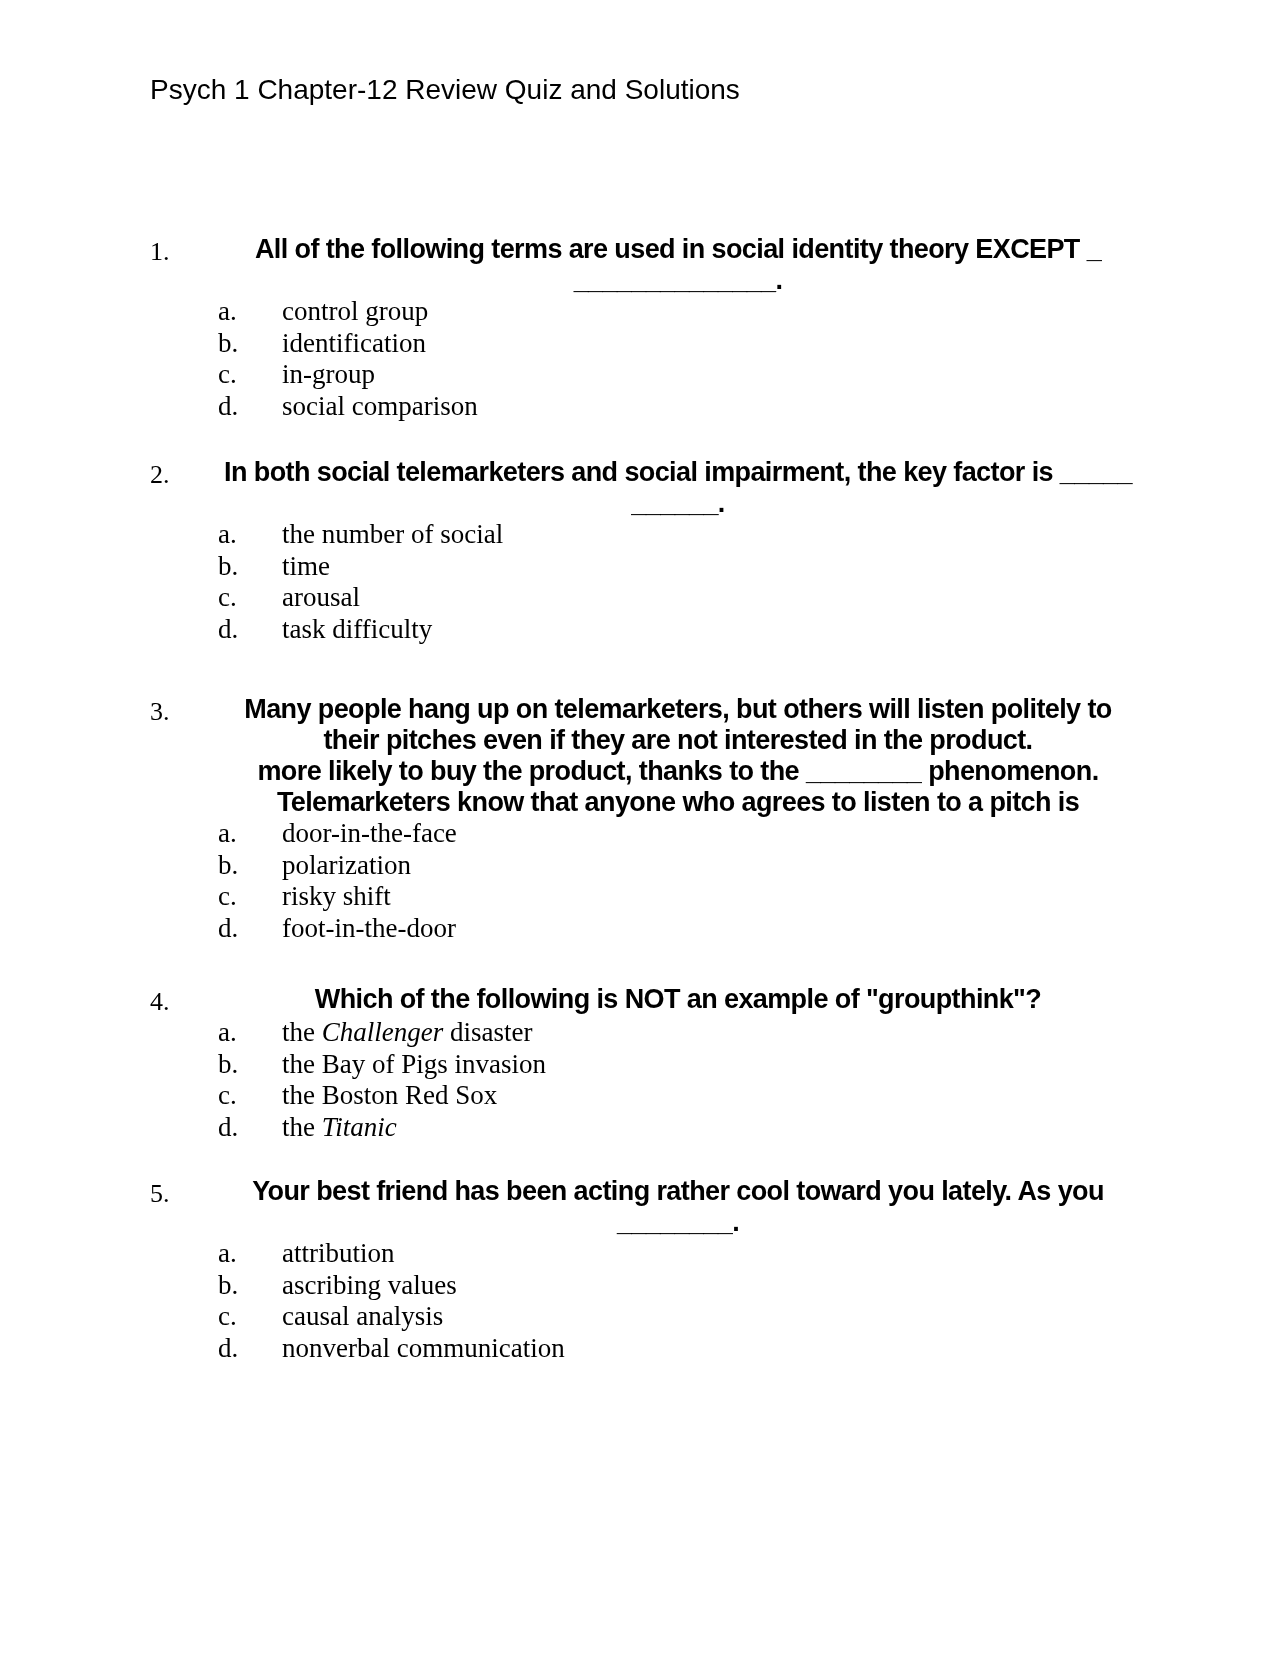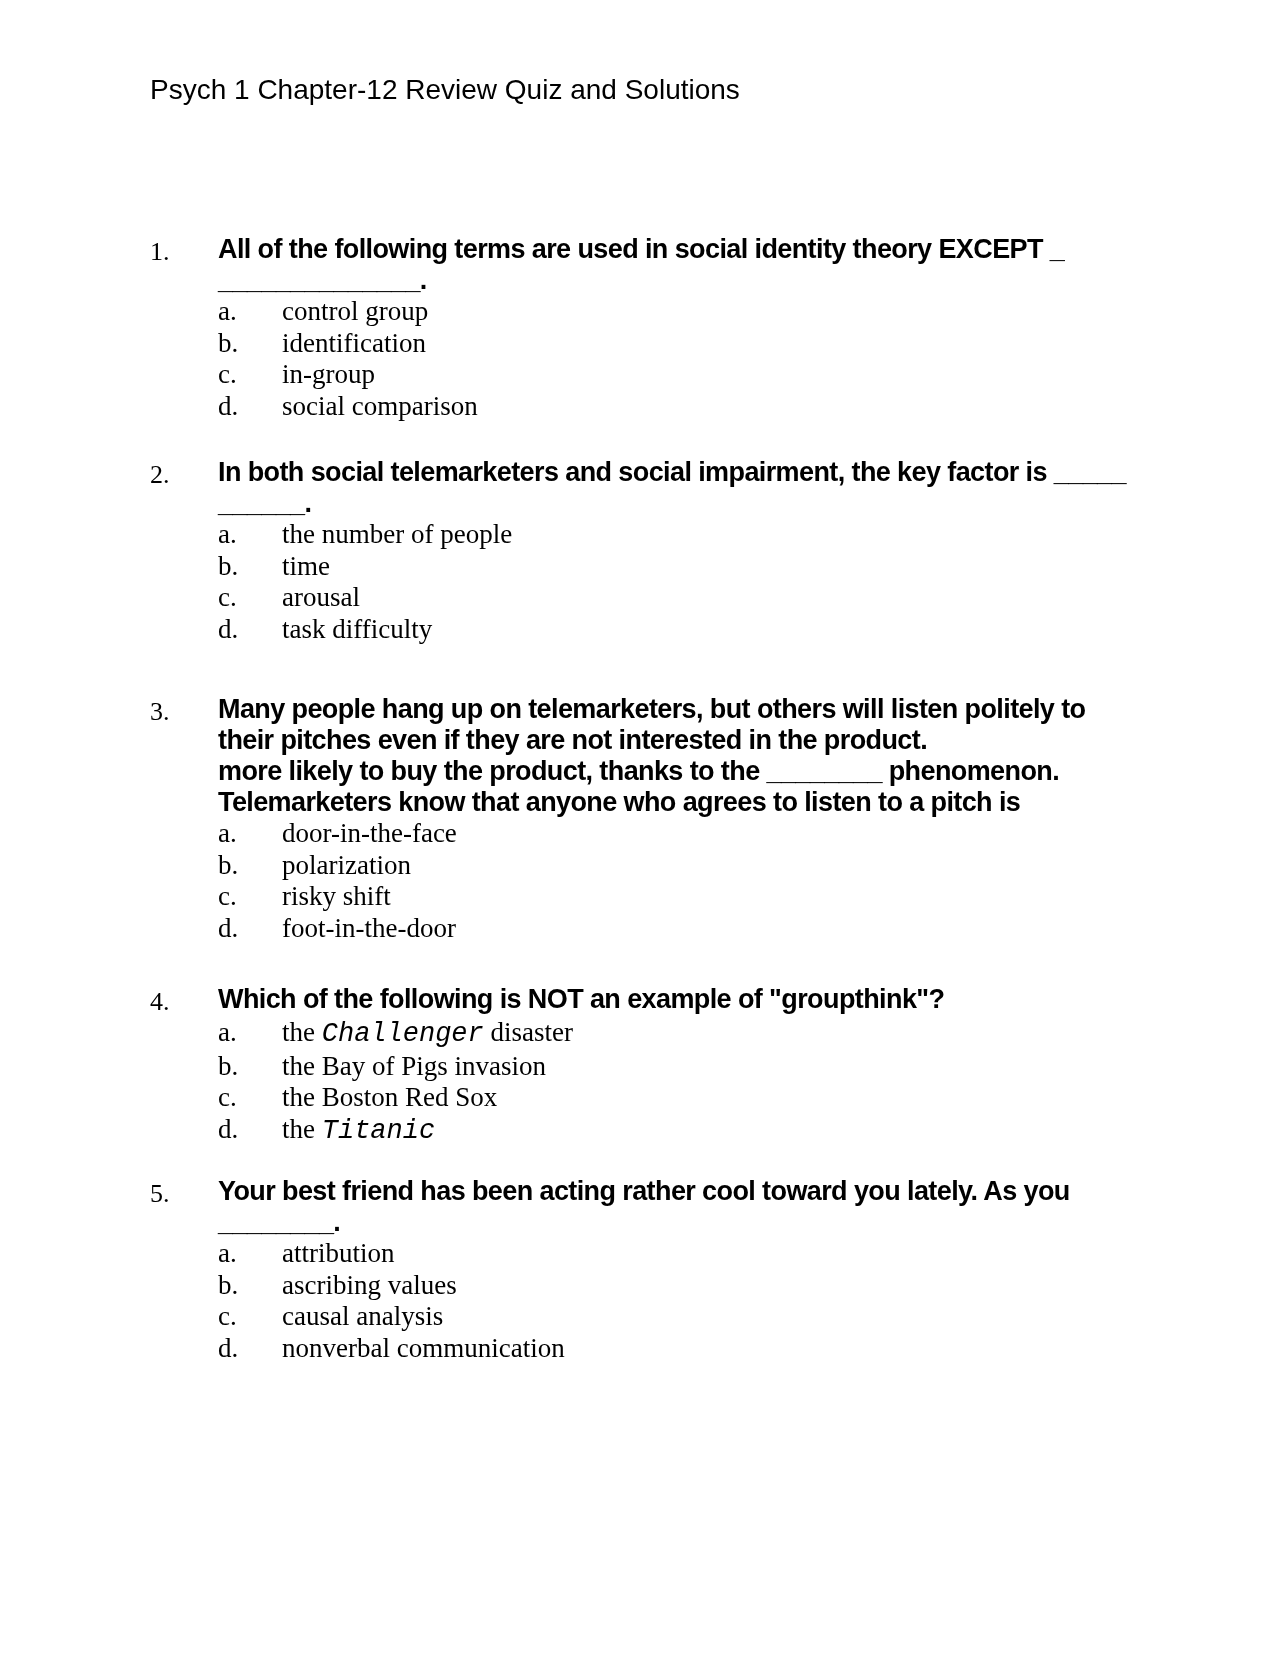--- a/index.html
+++ b/index.html
@@ -10,27 +10,27 @@
     }
     .question { position: absolute; left: 150px; width: 990px; }
     .q-row { display: flex; }
     .q-num {
       width: 68px; flex: none;
       font-family: "Liberation Serif", serif; font-size: 26px; line-height: 31px;
       padding-top: 2px;
     }
     .q-text {
       font-family: "Liberation Sans", sans-serif; font-weight: bold; font-size: 27px;
-      line-height: 31px; letter-spacing: -0.6px; width: 920px;
+      line-height: 31px; letter-spacing: -0.6px; width: 920px; text-align: center;
     }
     .q-text .cont { display: block; }
     .options { margin-left: 68px; }
     .opt { display: flex; font-family: "Liberation Serif", serif; font-size: 27px; line-height: 31.5px; }
     .opt-letter { width: 64px; flex: none; }
-    .opt-text i { font-style: italic; font-family: Liberation Mono, monospace; }
+    .opt-text i { font-style: italic; }
   </style>
 </head>
 <body>
 
 <div class="page-title">Psych 1 Chapter-12 Review Quiz and Solutions</div>
 
 <div class="question" style="top:234px;">
   <div class="q-row">
     <div class="q-num">1.</div>
     <div class="q-text">
@@ -62,21 +62,21 @@
   <div class="q-row">
     <div class="q-num">2.</div>
     <div class="q-text">
       <span class="cont">In both social telemarketers and social impairment, the key factor is _____</span>
       <span class="cont">______.</span>
     </div>
   </div>
   <div class="options">
     <div class="opt">
         <span class="opt-letter">a.</span>
-        <span class="opt-text">the number of people</span>
+        <span class="opt-text">the number of social</span>
       </div>
     <div class="opt">
         <span class="opt-letter">b.</span>
         <span class="opt-text">time</span>
       </div>
     <div class="opt">
         <span class="opt-letter">c.</span>
         <span class="opt-text">arousal</span>
       </div>
     <div class="opt">

